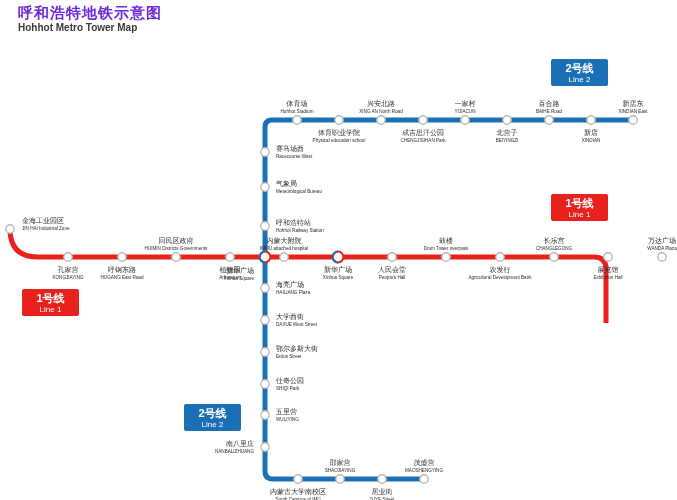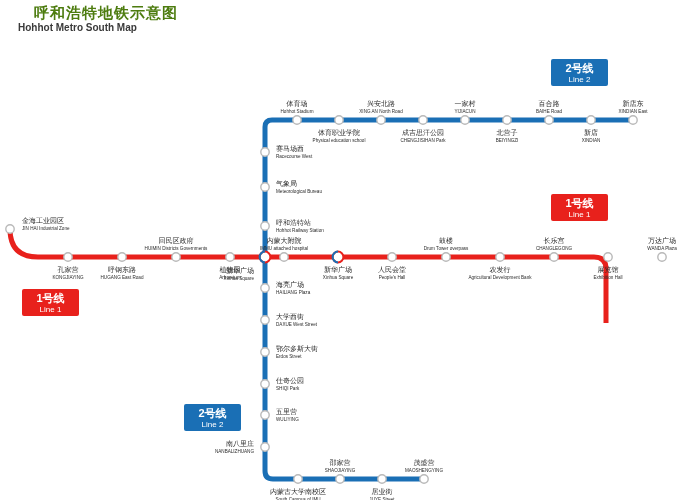--- a/index.html
+++ b/index.html
@@ -5,36 +5,36 @@
   html,body{margin:0;padding:0;}
   body{
     width:677px;height:500px;
     background:#ffffff;
     font-family:"Liberation Sans", sans-serif;
     overflow:hidden;
     position:relative;
   }
   #map-root{position:absolute;left:0;top:0;width:677px;height:500px;}
   .title-block{position:absolute;left:18px;top:4px;}
-  .title-cn{font-size:15px;font-weight:bold;color:#4d7c0f;letter-spacing:1px;line-height:17px;margin-left:16px;}
+  .title-cn{font-size:15px;font-weight:bold;color:#6d28d9;letter-spacing:1px;line-height:17px;}
   .title-en{font-size:10px;font-weight:bold;color:#3a3a3a;line-height:13px;}
   svg{display:block;position:absolute;left:0;top:0;}
   .st-cn{font-size:7px;fill:#2b2b2b;font-family:"Liberation Sans",sans-serif;}
   .st-en{font-size:4.6px;fill:#2b2b2b;font-family:"Liberation Sans",sans-serif;}
   .badge-cn{font-size:11px;fill:#ffffff;font-weight:bold;font-family:"Liberation Sans",sans-serif;}
   .badge-en{font-size:8px;fill:#ffffff;font-family:"Liberation Sans",sans-serif;}
 </style>
 </head>
 <body>
 
 <div id="map-root">
 
   <div class="title-block">
     <div class="title-cn">呼和浩特地铁示意图</div>
-    <div class="title-en">Hohhot Metro South Map</div>
+    <div class="title-en">Hohhot Metro Tower Map</div>
   </div>
 
   <svg id="map-svg" width="677" height="500" viewBox="0 0 677 500">
 
     <g id="line-paths">
       <path id="line2-path" fill="none" stroke="#1a6fb5" stroke-width="5" d="M 633 120 L 272 120 Q 265 120 265 127 L 265 471 Q 265 479 273 479 L 424 479"></path>
       <path id="line1-path" fill="none" stroke="#e8211c" stroke-width="5" d="M 10 229 Q 10 257 38 257 L 594 257 Q 606 257 606 269 L 606 323"></path>
     </g>
 
     <g id="stations-layer">

